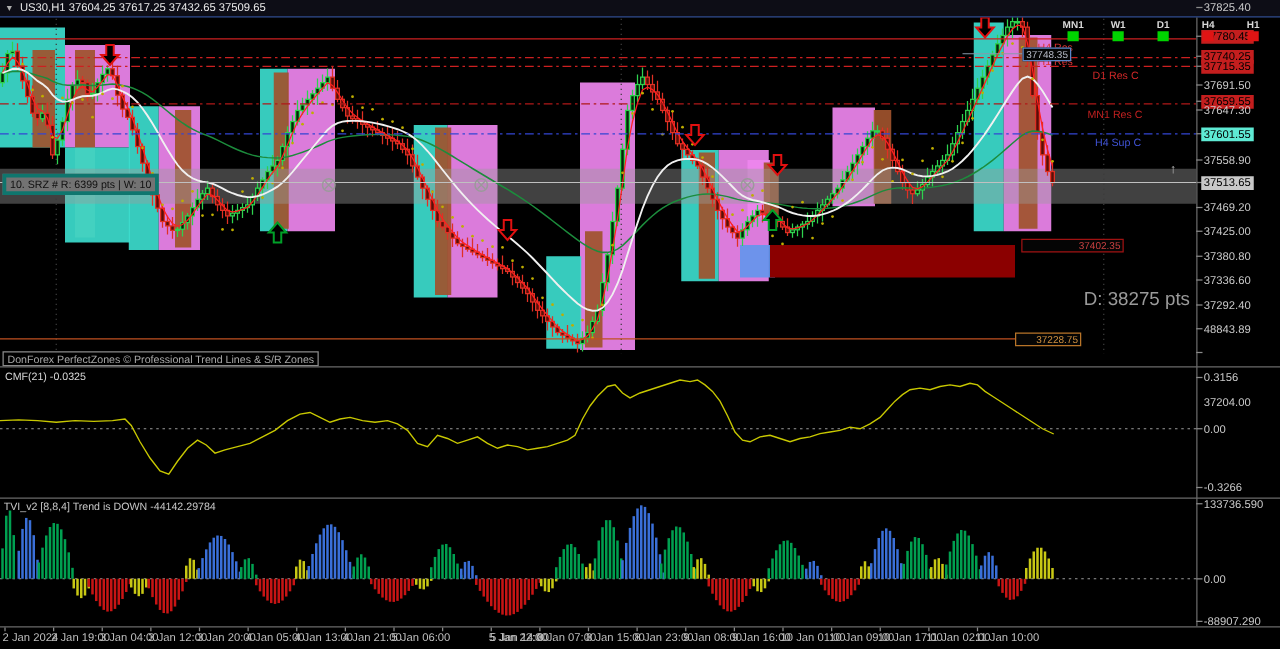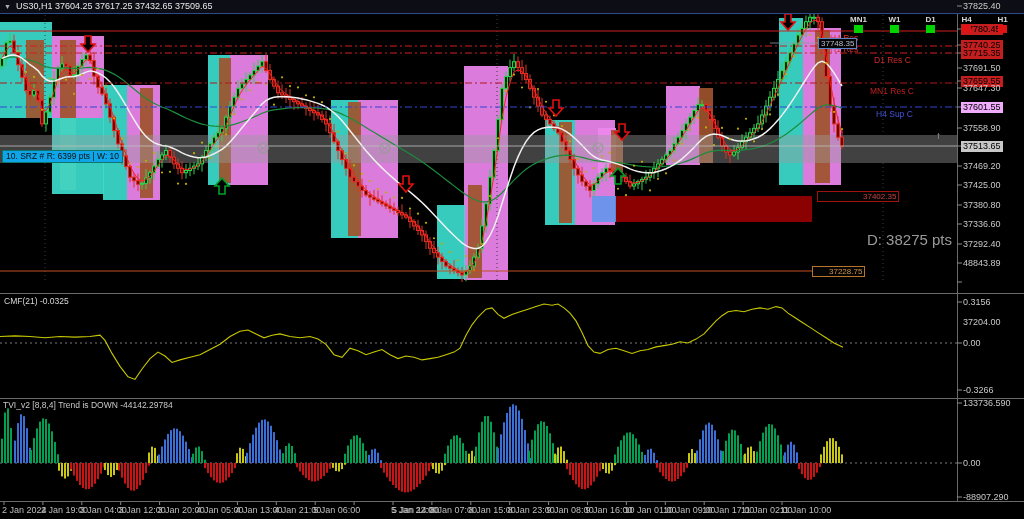--- a/index.html
+++ b/index.html
@@ -9,25 +9,25 @@
     border-bottom:1px solid #2e4a8c;color:#e8e8e8;font-size:9px;line-height:13px;white-space:nowrap;}
   #titlebar .dd{color:#b0b0b0;font-size:7px;margin:0 5px 0 4px;}
   #tfbar{position:absolute;left:852px;top:15px;display:flex;gap:23px;z-index:30;font-weight:bold;}
   .tf{display:flex;flex-direction:column;align-items:center;width:13px;cursor:default;}
   .tf .lb{color:#d8d8d8;font-size:8px;line-height:9px;}
   .tf .sq{width:9px;height:8px;margin-top:1px;}
   svg{position:absolute;left:0;top:0;}
   .axlab{position:absolute;left:961px;height:11px;line-height:11px;font-size:9px;color:#c8c8c8;
     padding:0 2px;white-space:nowrap;z-index:20;}
   .axlab.res{background:#c41e1e;color:#000;}
-  .axlab.sup{background:#f0abfc;color:#000;}
+  .axlab.sup{background:#5eead4;color:#000;}
   .axlab.cur{background:#c8c8c8;color:#000;}
   .lvlab{position:absolute;font-size:8.5px;white-space:nowrap;z-index:15;}
   .badge{position:absolute;font-size:8.5px;white-space:nowrap;z-index:25;}
-  #srz-badge{left:2px;top:150px;background:#0ea5e9;color:#101010;border:1px solid #0f766e;padding:0 3px;line-height:11px;}
+  #srz-badge{left:2px;top:139px;background:#737373;color:#101010;border:3px solid #0f766e;padding:0 3px;line-height:11px;}
   #donforex-badge{left:2px;top:281px;border:1px solid #8a8a8a;color:#a8a8a8;padding:0 3px;line-height:10px;background:rgba(0,0,0,.55);}
   #cmf-label{left:4px;top:296px;color:#d8d8d8;}
   #tvi-label{left:3px;top:400px;color:#c8c8c8;}
   #d-label{left:860px;top:231px;width:92px;text-align:right;color:#9a9a9a;font-size:15px;}
   #scroll-up{left:936px;top:130px;color:#c0c0c0;font-size:10px;}
   .tag{position:absolute;font-size:8px;line-height:9px;padding:0 2px;white-space:nowrap;z-index:16;background:#050505;}
   .tag.blue{border:1px solid #5a86c8;color:#b8bcc8;}
   .tag.red{border:1px solid #a01212;color:#c84040;}
   .tag.orange{border:1px solid #b87428;color:#cf9040;padding-left:16px;}
   .tlab{position:absolute;top:505px;font-size:9px;color:#bebebe;white-space:nowrap;z-index:20;}
@@ -1039,20 +1039,21 @@
         <span class="lb">M5</span>
         <span class="sq" style="background: rgb(224, 20, 20);"></span>
       </div>
       <div class="tf">
         <span class="lb">M1</span>
         <span class="sq" style="background: rgb(0, 212, 0);"></span>
       </div>
     </div>
 
   <div id="srz-badge" class="badge">10. SRZ # R: 6399 pts | W: 10</div>
+  <div id="donforex-badge" class="badge">DonForex PerfectZones © Professional Trend Lines &amp; S/R Zones</div>
   <div id="cmf-label" class="badge">CMF(21) -0.0325</div>
   <div id="tvi-label" class="badge">TVI_v2 [8,8,4] Trend is DOWN -44142.29784</div>
   <div id="d-label" class="badge">D: 38275 pts</div>
   <div id="scroll-up" class="badge">↑</div>
 
   <div id="price-axis">
       <div class="axlab" style="top: 1px;">37825.40</div>
       <div class="axlab res" style="top: 24px;">37780.45</div>
       <div class="axlab res" style="top: 40px;">37740.25</div>
       <div class="axlab res" style="top: 48px; text-align: right;">37715.35</div>

